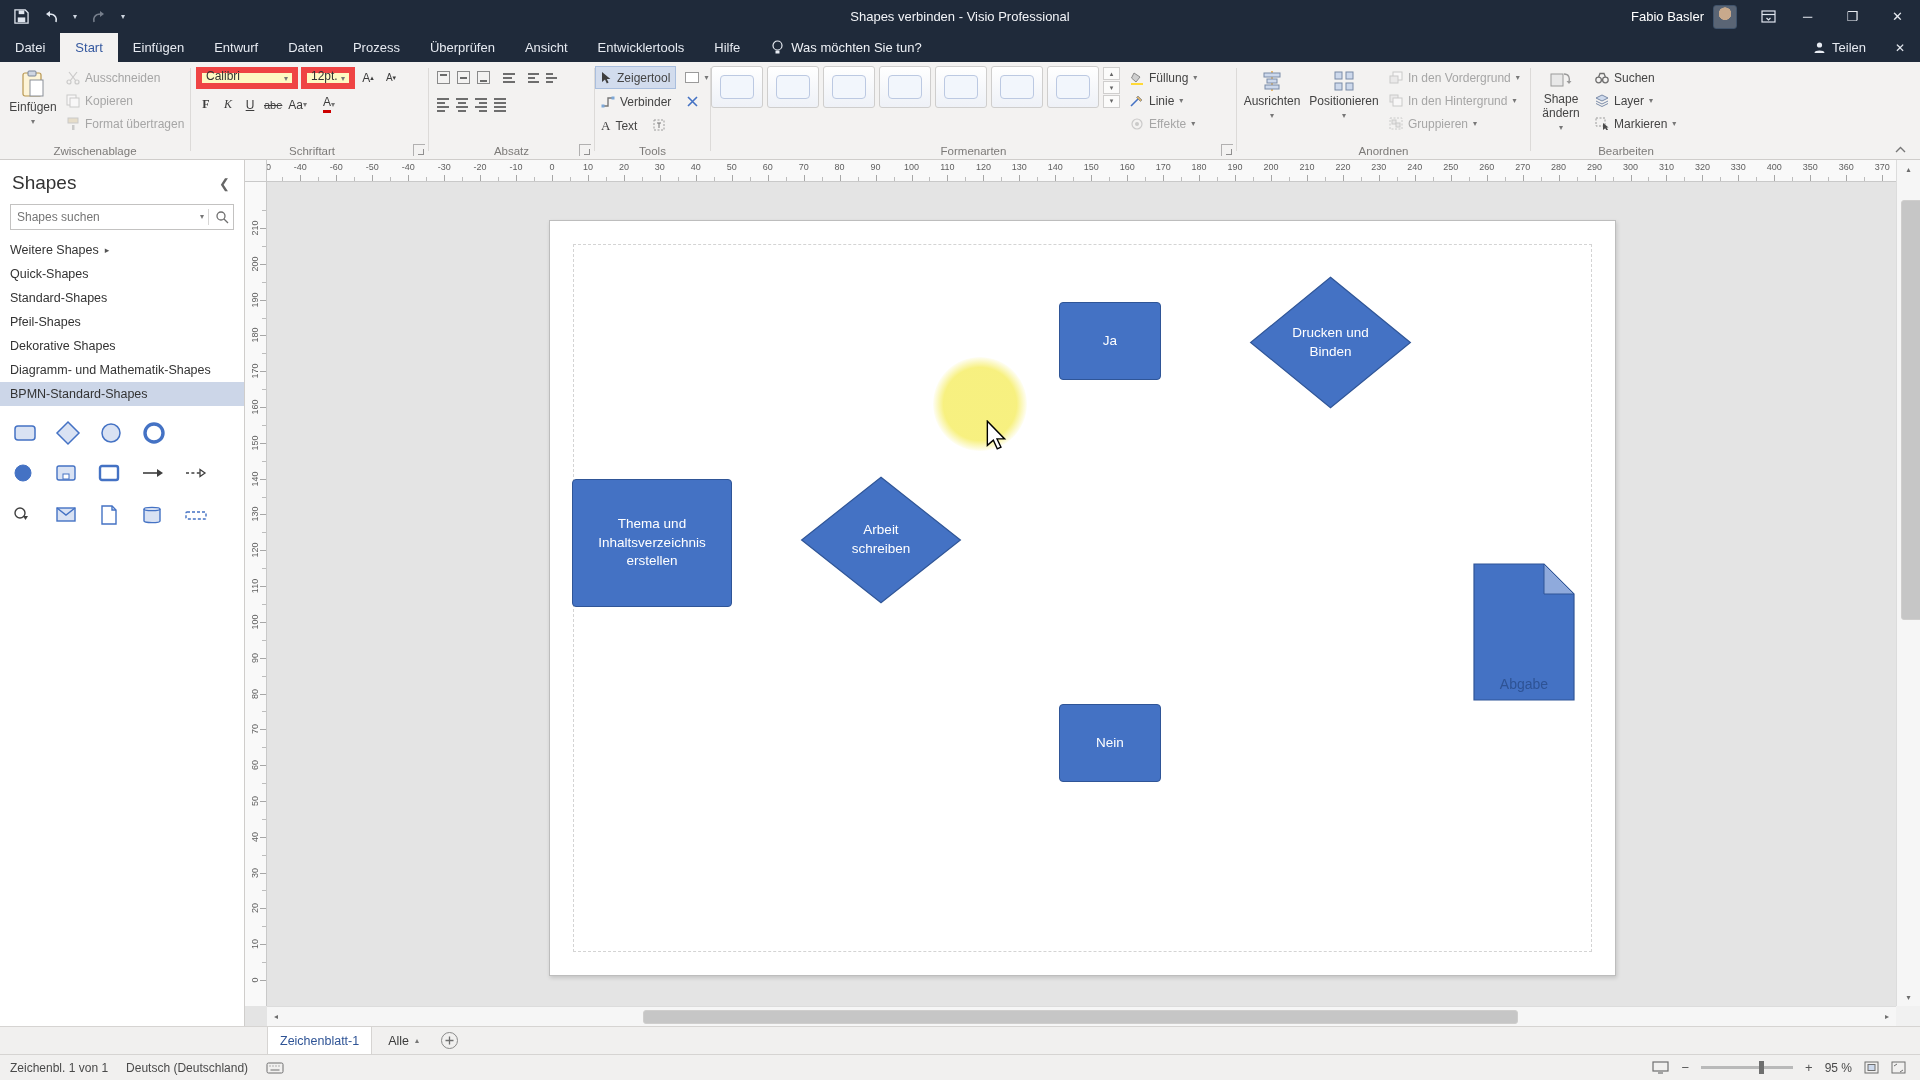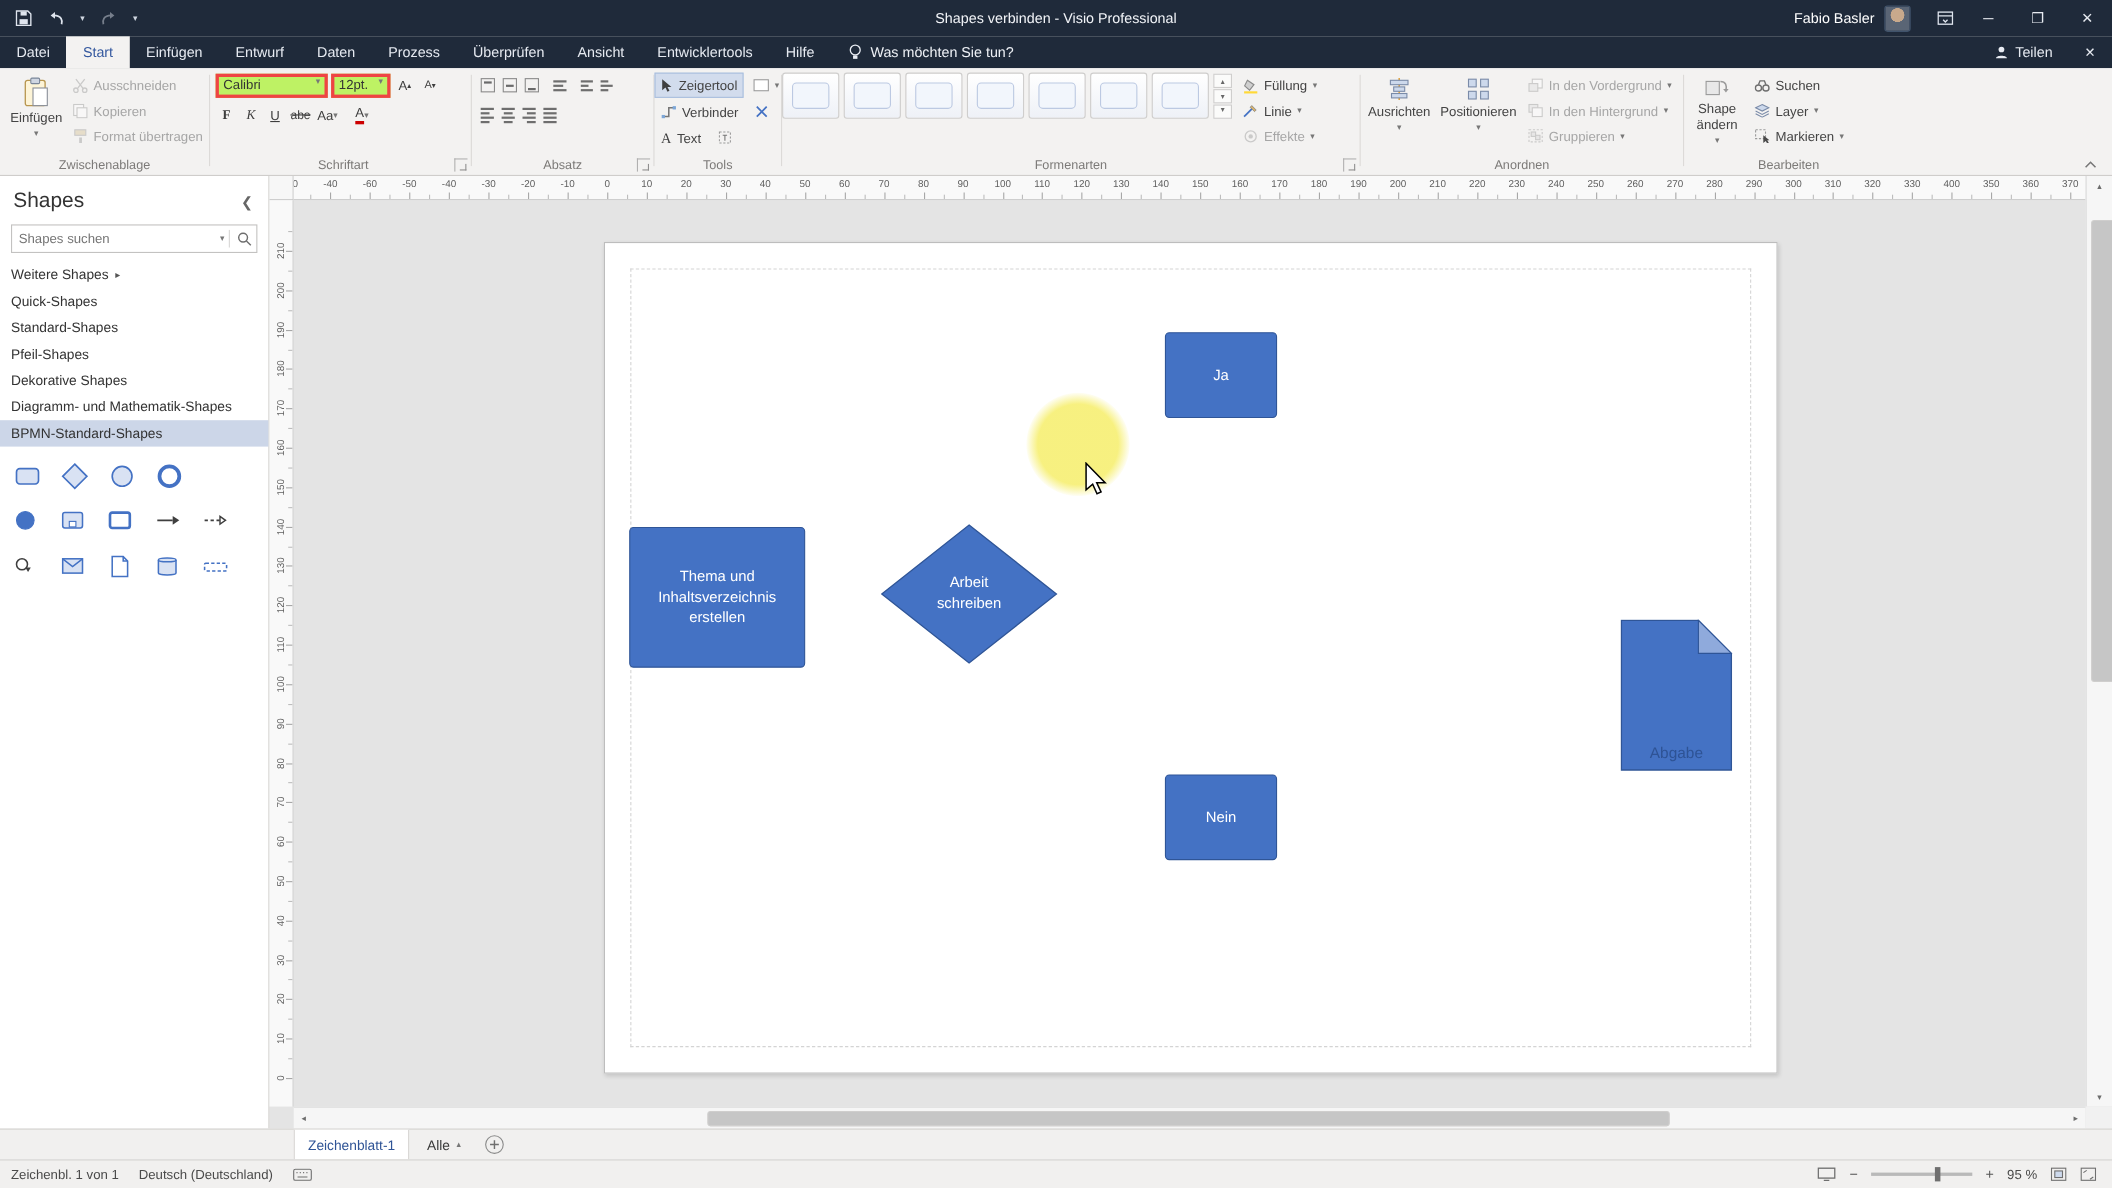--- a/index.html
+++ b/index.html
@@ -37,22 +37,22 @@
   
   .ribbon{position:absolute;left:0;top:62px;width:100%;height:98px;background:#f3f2f1;
           border-bottom:1px solid #cfcdcb;font-size:12px}
   .rgroup{position:absolute;top:0;height:100%;padding-top:4px}
   .glabel{position:absolute;bottom:2px;left:0;width:100%;text-align:center;font-size:11.5px;color:#7c7a78}
   .vsep{position:absolute;top:6px;bottom:8px;width:1px;background:#dcdad8}
   .bigbtn{position:absolute;top:4px;display:flex;flex-direction:column;align-items:center;gap:3px;
           width:58px;padding-top:4px;text-align:center;line-height:1.15}
   .srow{display:flex;align-items:center;gap:5px;height:23px;white-space:nowrap}
   .col{position:absolute;top:4px;display:flex;flex-direction:column}
-  .combo{display:flex;align-items:flex-start;justify-content:space-between;background:#bef264;
-         border:3px solid #ef4444;height:22px;padding:0 4px;font-size:12px;color:#333}
+  .combo{display:flex;align-items:flex-end;justify-content:space-between;background:#fef9c3;
+         border:6px solid #ef4444;height:22px;padding:0 4px;font-size:12px;color:#333}
   .fbtn{min-width:20px;height:22px;display:flex;align-items:center;justify-content:center;padding:0 2px;color:#3d3d3d}
   .launcher{position:absolute;right:3px;bottom:3px;width:12px;height:12px;border-left:1px solid #9b9b9b;
             border-top:1px solid #9b9b9b;opacity:.75}
   .launcher::after{content:"";position:absolute;right:1px;bottom:1px;width:5px;height:5px;
             border-right:1.5px solid #6f6f6f;border-bottom:1.5px solid #6f6f6f}
   .toolbtn{display:flex;align-items:center;gap:5px;height:23px;padding:0 5px;border:1px solid transparent}
   .toolbtn.selected{background:#d2dced;border-color:#a9bedd}
   .thumb{width:52px;height:42px;border:1px solid #cfcecd;border-radius:3px;
          background:linear-gradient(#ffffff,#eef1f7);display:flex;align-items:center;justify-content:center}
   .thumb i{display:block;width:34px;height:24px;border:1px solid #bcc9e2;border-radius:4px;background:#f2f6fc}
@@ -886,20 +886,26 @@
         <span class="vlabel" style="top: 790px;">0</span>
       </div>
 
     <div class="viewport" id="viewport">
       <div class="page">
         <div class="page-margin"></div>
       </div>
     <div class="node process" style="left: 792px; top: 120px; width: 102px; height: 78px;">
           <span class="nlabel">Ja</span>
         </div>
+        <div class="node decision" style="left: 982px; top: 94px; width: 163px; height: 133px;">
+          <svg width="100%" height="100%" viewBox="0 0 100 100" preserveAspectRatio="none">
+      <polygon points="50,1 99,50 50,99 1,50" fill="#4472c4" stroke="#2f5597" stroke-width="1.2" vector-effect="non-scaling-stroke"></polygon>
+          </svg>
+          <span class="nlabel dec">Drucken und Binden</span>
+        </div>
         <div class="node decision" style="left: 533px; top: 294px; width: 162px; height: 128px;">
           <svg width="100%" height="100%" viewBox="0 0 100 100" preserveAspectRatio="none">
       <polygon points="50,1 99,50 50,99 1,50" fill="#4472c4" stroke="#2f5597" stroke-width="1.2" vector-effect="non-scaling-stroke"></polygon>
           </svg>
           <span class="nlabel dec">Arbeit schreiben</span>
         </div>
         <div class="node process" style="left: 305px; top: 297px; width: 160px; height: 128px;">
           <span class="nlabel">Thema und Inhaltsverzeichnis erstellen</span>
         </div>
         <div class="node process" style="left: 792px; top: 522px; width: 102px; height: 78px;">

